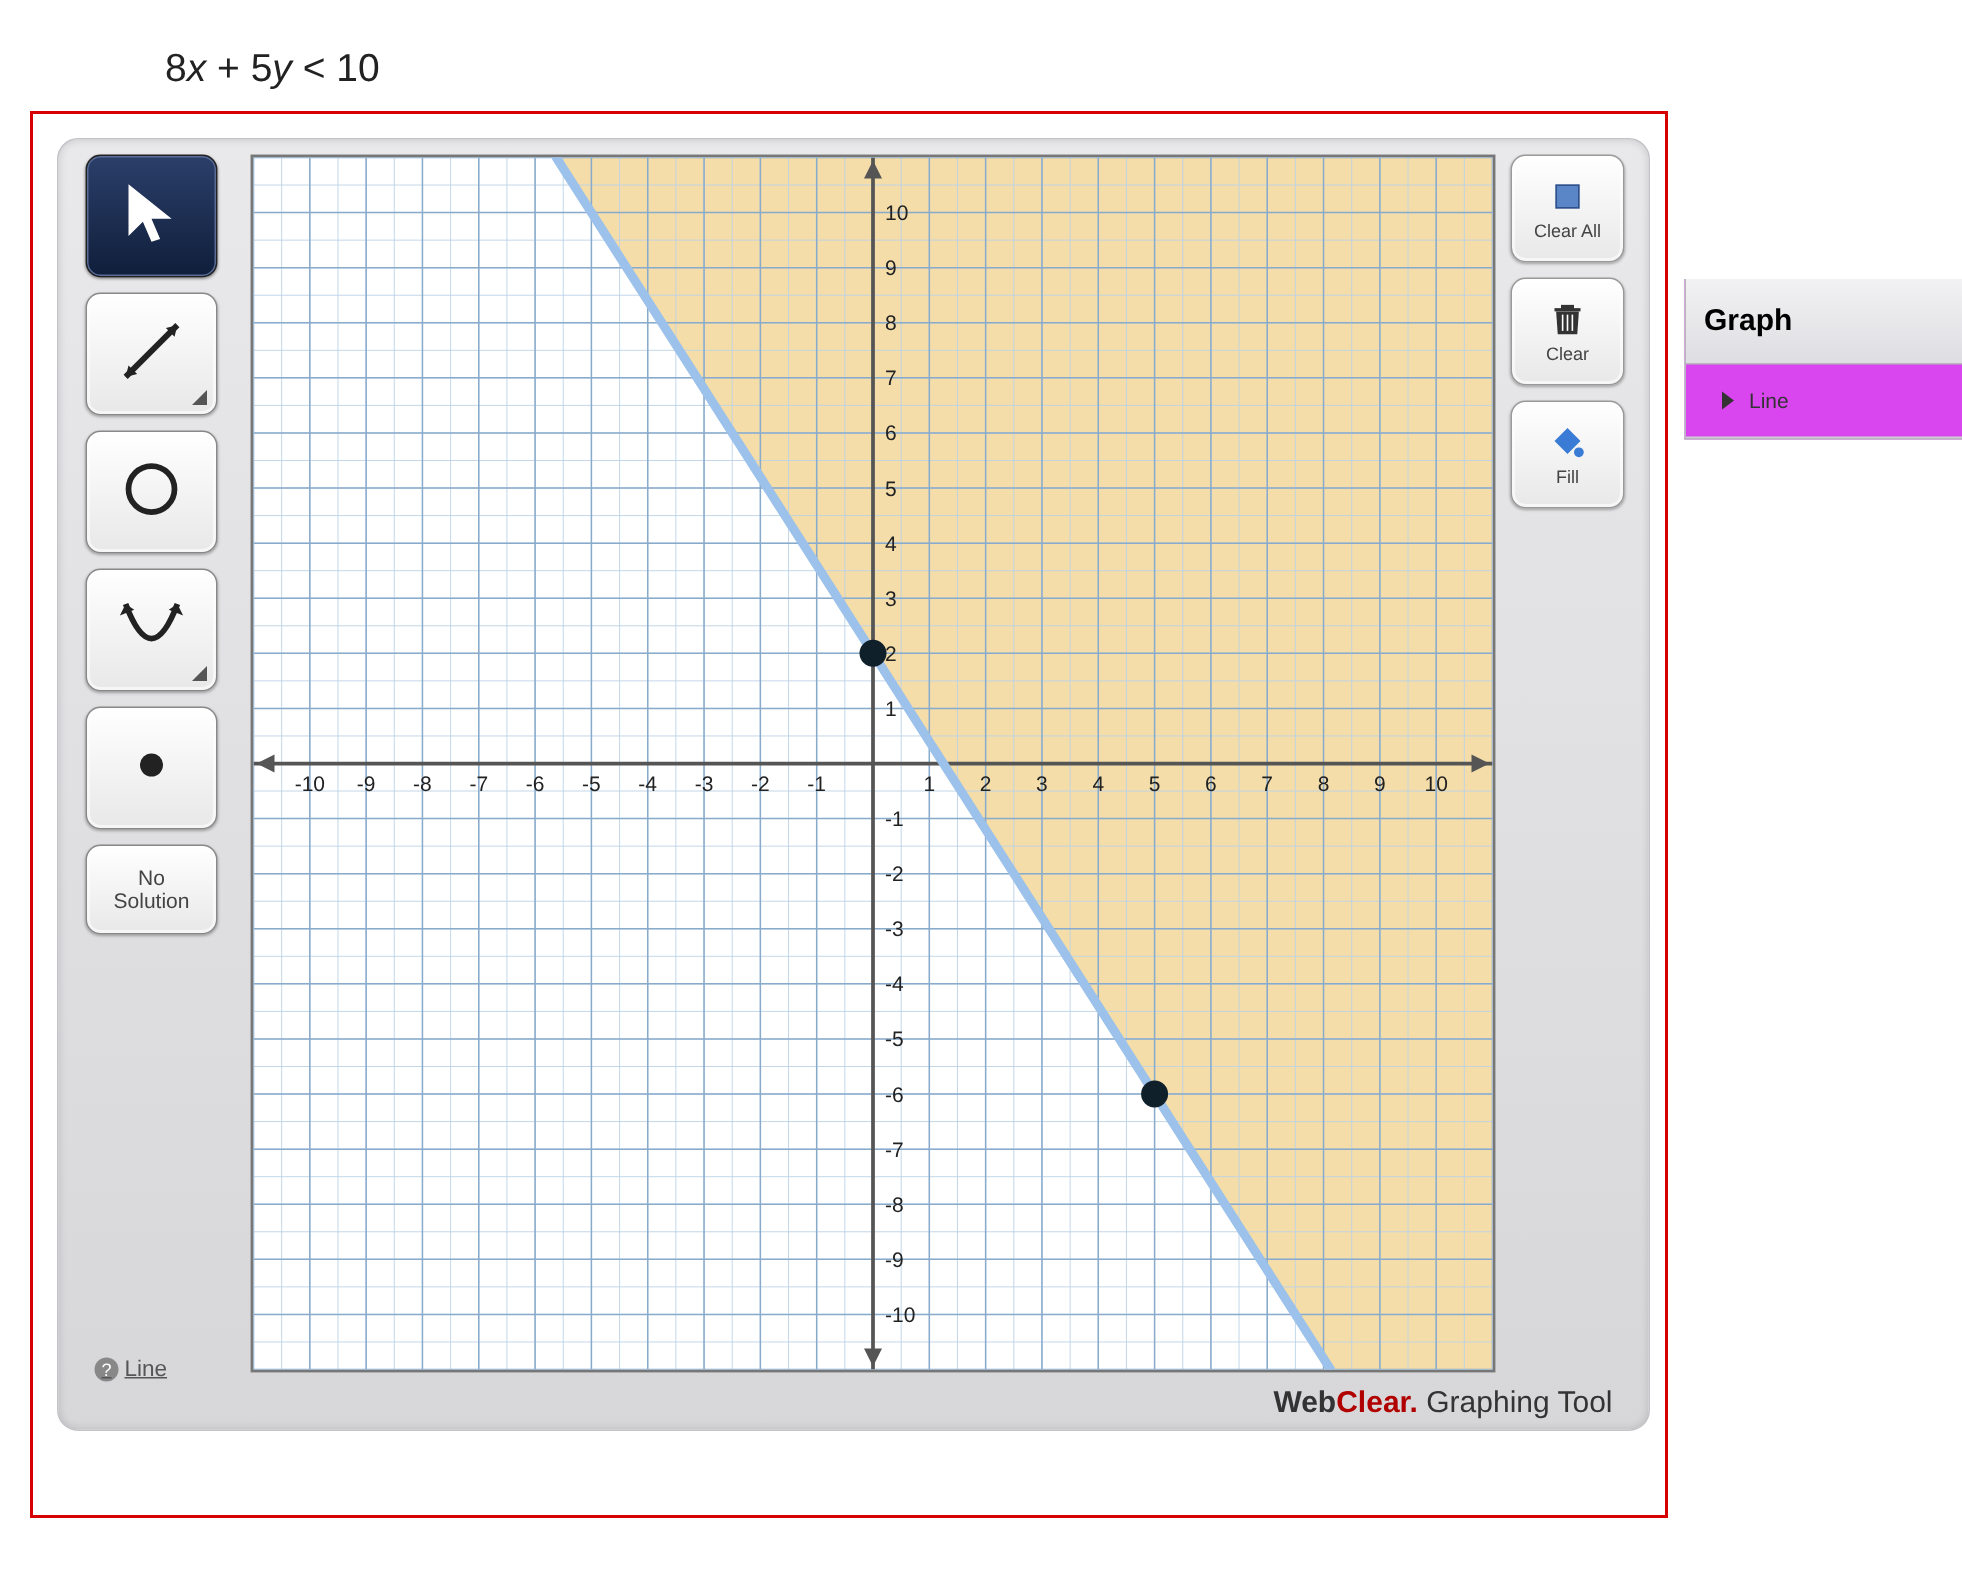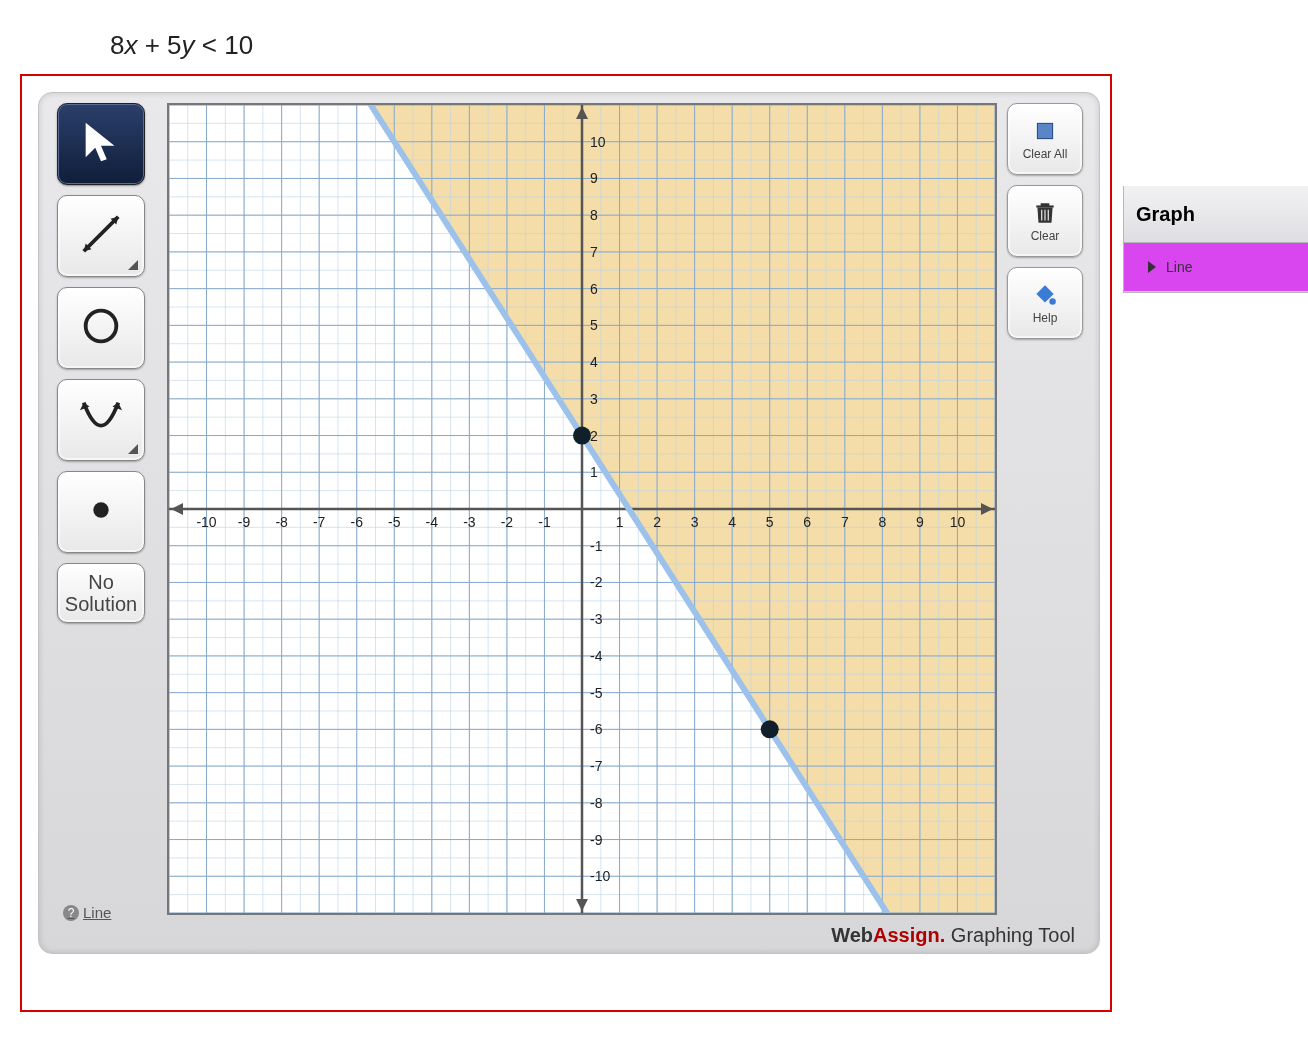--- a/index.html
+++ b/index.html
@@ -69,21 +69,21 @@
   .tool-btn .corner {
     position: absolute;
     right: 6px;
     bottom: 6px;
     width: 0; height: 0;
     border-left: 10px solid transparent;
     border-bottom: 10px solid #555;
   }
   .tool-btn svg { width: 46px; height: 46px; }
   .tool-btn.text-btn {
-    font-size: 20px;
+    font-size: 14px;
     color: #444;
     text-align: center;
     line-height: 1.1;
     height: 58px;
   }
   
   .right-toolbar {
     position: absolute;
     top: 10px;
     right: 14px;
@@ -462,31 +462,31 @@
         </span>
         <span>Clear</span>
       </div>
       <div class="rt-btn">
         <span>
           <svg viewBox="0 0 24 24">
                 <path fill="#3a7bd5" d="M12 3 L20 11 L12 19 L4 11 Z"></path>
                 <circle cx="19" cy="18" r="3" fill="#3a7bd5"></circle>
               </svg>
         </span>
-        <span>Help</span>
+        <span>Fill</span>
       </div>
     </div>
 
     <div class="help-link">
       <span class="qicon">?</span>
       <span>Line</span>
     </div>
 
     <div class="brand">
-      <b>Web</b><span class="assign">Assign.</span><span> Graphing Tool</span>
+      <b>Web</b><span class="assign">Clear.</span><span> Graphing Tool</span>
     </div>
 
   </div>
 </div>
 
 <div class="side-panel">
   <div class="sp-header">Graph</div>
   <div class="sp-item">
     <span class="tri"></span>
     <span>Line</span>

